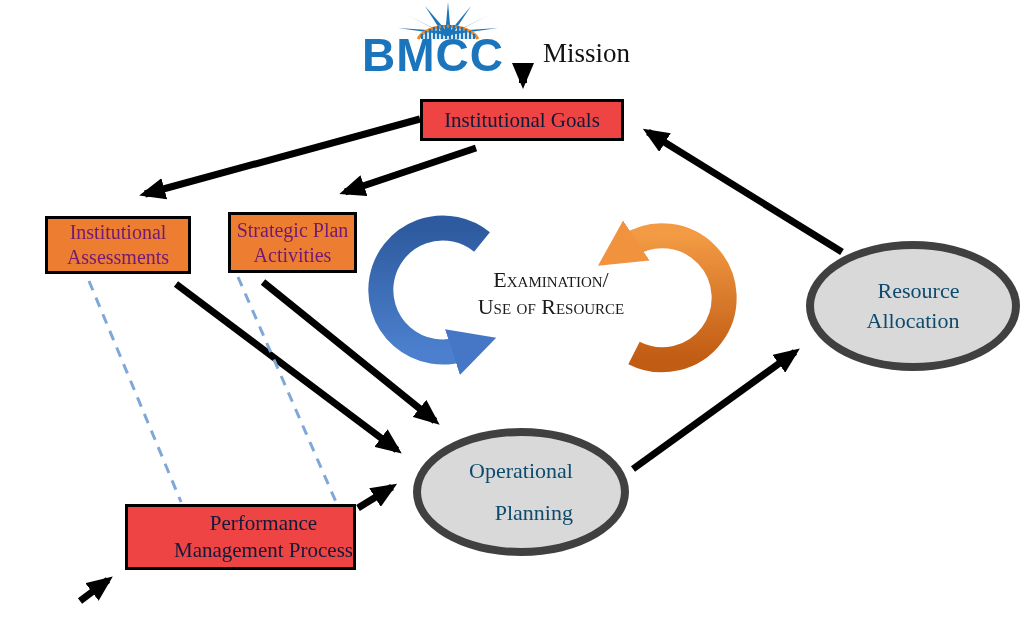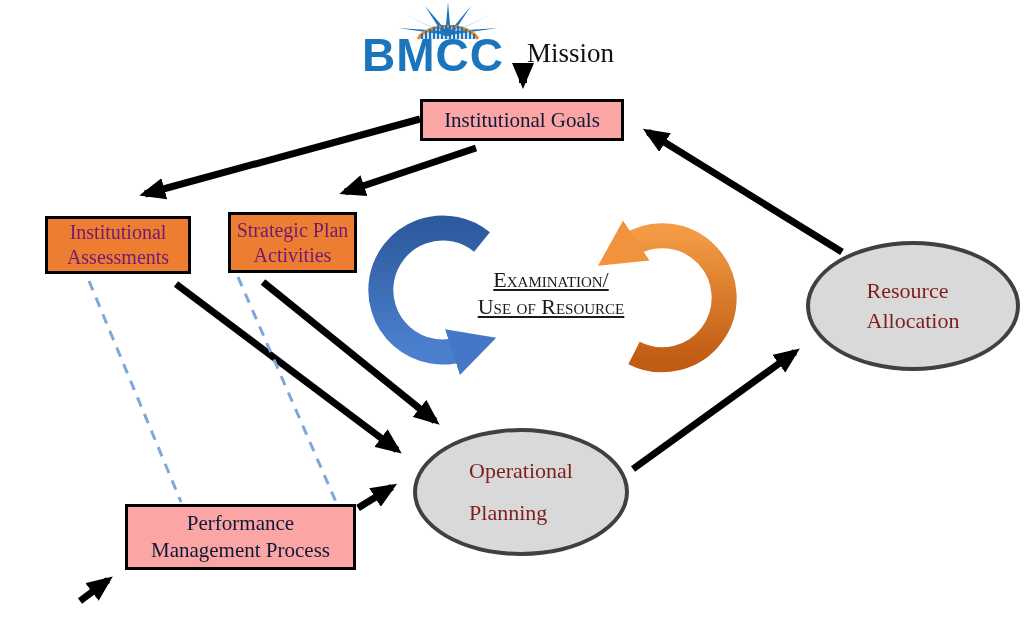--- a/index.html
+++ b/index.html
@@ -5,37 +5,37 @@
   html,body { margin:0; padding:0; background:#ffffff; }
   #stage {
     position:relative; width:1024px; height:623px; background:#ffffff;
     font-family:"Liberation Serif","DejaVu Serif",serif; overflow:hidden;
   }
   .box {
     position:absolute; box-sizing:border-box; border:3px solid #000000;
     display:flex; align-items:center; justify-content:center; text-align:center;
   }
   .box span, .ellipse span { white-space:pre-line; }
-  .blue-box  { background:#fca5a5; color:#0e1a3a; }
+  .blue-box  { background:#ef4444; color:#0e1a3a; }
   .orange-box{ background:#ED7D31; color:#701a75; }
   #box-goals       { left:420px; top:99px;  width:204px; height:42px; font-size:21px; }
   #box-assessments { left:45px;  top:216px; width:146px; height:58px; font-size:20px; line-height:25px; }
   #box-strategic   { left:228px; top:212px; width:129px; height:61px; font-size:20px; line-height:25px; }
-  #box-pmp         { left:125px; top:504px; width:231px; height:66px; font-size:21px; line-height:27px; }
+  #box-pmp         { left:125px; top:504px; width:231px; height:66px; font-size:21px; line-height:27px;justify-content:flex-end; }
   .ellipse {
-    position:absolute; box-sizing:border-box; border:4px solid #404040; border-radius:50%;
-    background:#D9D9D9; color:#7f1d1d; display:flex; align-items:center; justify-content:center;
-    text-align:left;
+    position:absolute; box-sizing:border-box; border:8px solid #404040; border-radius:50%;
+    background:#D9D9D9; color:#0c4a6e; display:flex; align-items:center; justify-content:center;
+    text-align:right;
   }
   #ellipse-resource    { left:806px; top:241px; width:214px; height:130px; font-size:22px; line-height:30px; }
   #ellipse-operational { left:413px; top:428px; width:216px; height:128px; font-size:22px; line-height:42px; }
-  #mission-label { position:absolute; left:527px; top:38px; font-size:27px; color:#111111; }
+  #mission-label { position:absolute; left:543px; top:38px; font-size:27px; color:#111111; }
   #cycle-text {
     position:absolute; left:448px; top:266px; width:206px; text-align:center;
-    font-variant:small-caps; font-size:22px; line-height:27px; color:#1a1a1a;text-decoration:underline;
+    font-variant:small-caps; font-size:22px; line-height:27px; color:#1a1a1a;
   }
   #bmcc-logo { position:absolute; left:362px; top:2px; width:180px; height:76px; }
   #bmcc-crown { position:absolute; left:36px; top:0px; }
   #bmcc-wordmark {
     position:absolute; left:0px; top:26px;
     font-family:"Liberation Sans","DejaVu Sans",sans-serif; font-weight:bold;
     font-size:46px; letter-spacing:1px; color:#1B75BC;
   }
   #cuny-logo {
     position:absolute; left:1px; top:534px;

